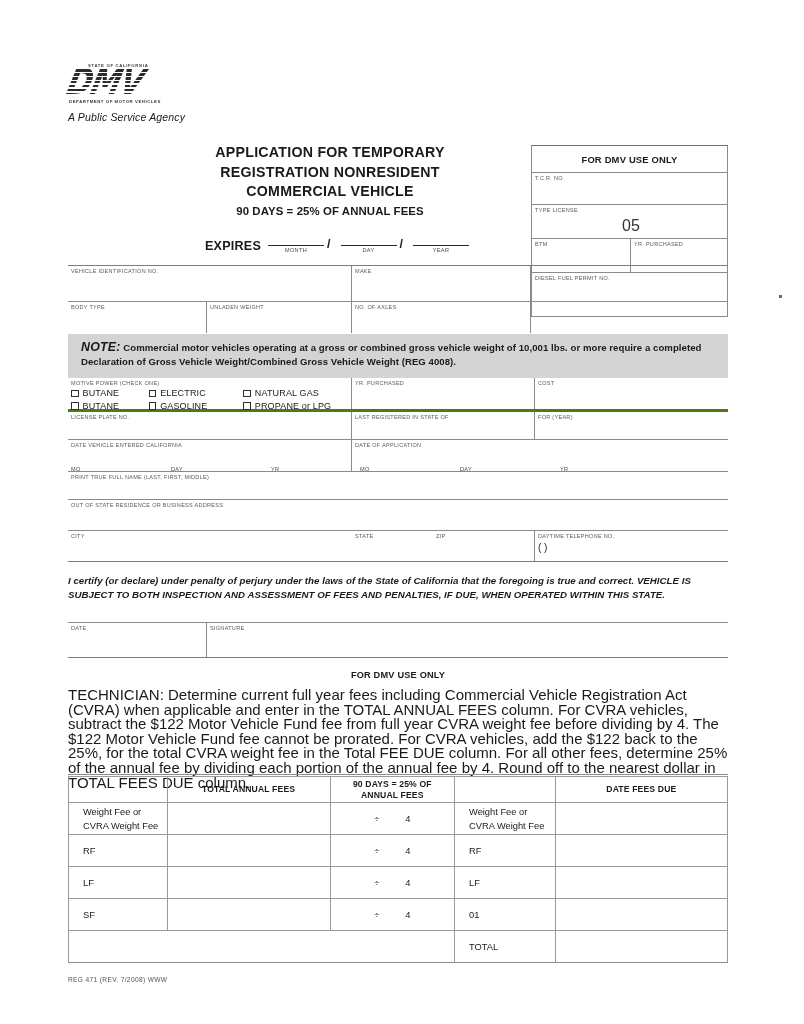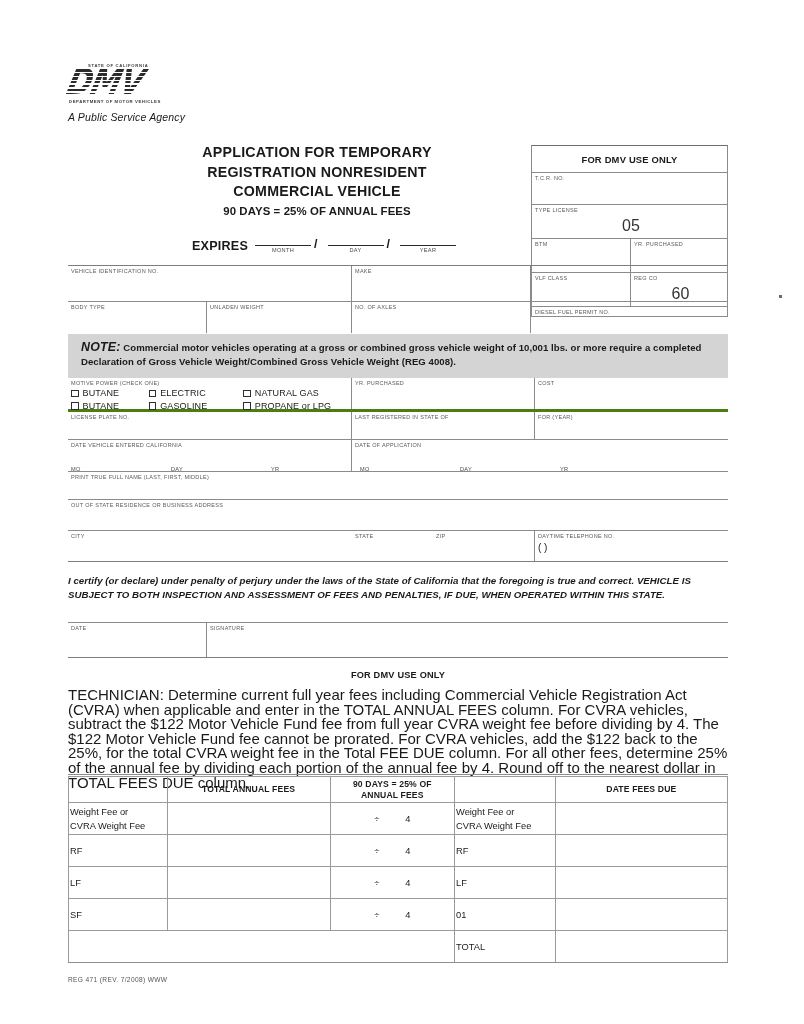--- a/index.html
+++ b/index.html
@@ -48,21 +48,21 @@
     font-size: 4.3px; letter-spacing: .55px; font-weight: bold;
     color: #3b3b3b; line-height: 1; margin-top: 3px; margin-left: 1px;
   }
   .logo-tag {
     font-size: 10.5px; font-style: italic; color: #1a1a1a;
     margin-top: 7px; letter-spacing: .15px;
   }
 
   
   .title-block {
-    position: absolute; left: 132px; top: 143px; width: 370px;
+    position: absolute; left: 145px; top: 143px; width: 370px;
     text-align: center;
   }
   .title-line {
     font-size: 14.2px; font-weight: bold; letter-spacing: .25px;
     line-height: 19.5px;
   }
   .title-sub {
     font-size: 11.4px; font-weight: bold; letter-spacing: .1px;
     margin-top: 3px;
   }
@@ -174,21 +174,21 @@
   .feetable td, .feetable th {
     border: 1px solid #9a9a9a;
     font-size: 9.3px;
     padding: 0;
     vertical-align: middle;
   }
   .feetable .hdr {
     font-weight: bold; text-align: center; height: 26px;
     font-size: 8.6px; letter-spacing: .15px; line-height: 11px;
   }
-  .feetable .lbl { padding-left: 1px; line-height: 14px; }
+  .feetable .lbl { padding-left: 14px; line-height: 14px; }
   .feetable .divcell { text-align: center; }
   .feetable .divcell span.d { margin-right: 26px; }
   .col-a { width: 95px; }
   .col-b { width: 157px; }
   .col-c { width: 120px; }
   .col-d { width: 97px; }
   .col-e { width: 166px; }
   .r-tall { height: 32px; }
   .r-norm { height: 32px; margin-left: 16px; }
   .tbl-topline {
@@ -269,32 +269,20 @@
           <div class="cap">BTM</div>
           <div class="dmv-val"></div>
         </div>
         <div class="dmv-cell">
           <div class="cap">YR. PURCHASED</div>
           <div class="dmv-val"></div>
         </div>
       </div>
     </div>
 
-    <div class="dmv-row" style="height:34px;">
-      <div class="dmv-split" style="height:100%;">
-        <div class="dmv-cell">
-          <div class="cap">VLF CLASS</div>
-          <div class="dmv-val"></div>
-        </div>
-        <div class="dmv-cell">
-          <div class="cap">REG CO</div>
-          <div class="dmv-val">60</div>
-        </div>
-      </div>
-    </div>
 
     <div class="dmv-row" style="height:38px;">
       <div class="dmv-cell">
         <div class="cap">DIESEL FUEL PERMIT NO.</div>
         <div class="dmv-val"></div>
       </div>
     </div>
   </div>
 
   <div class="dot"></div>

